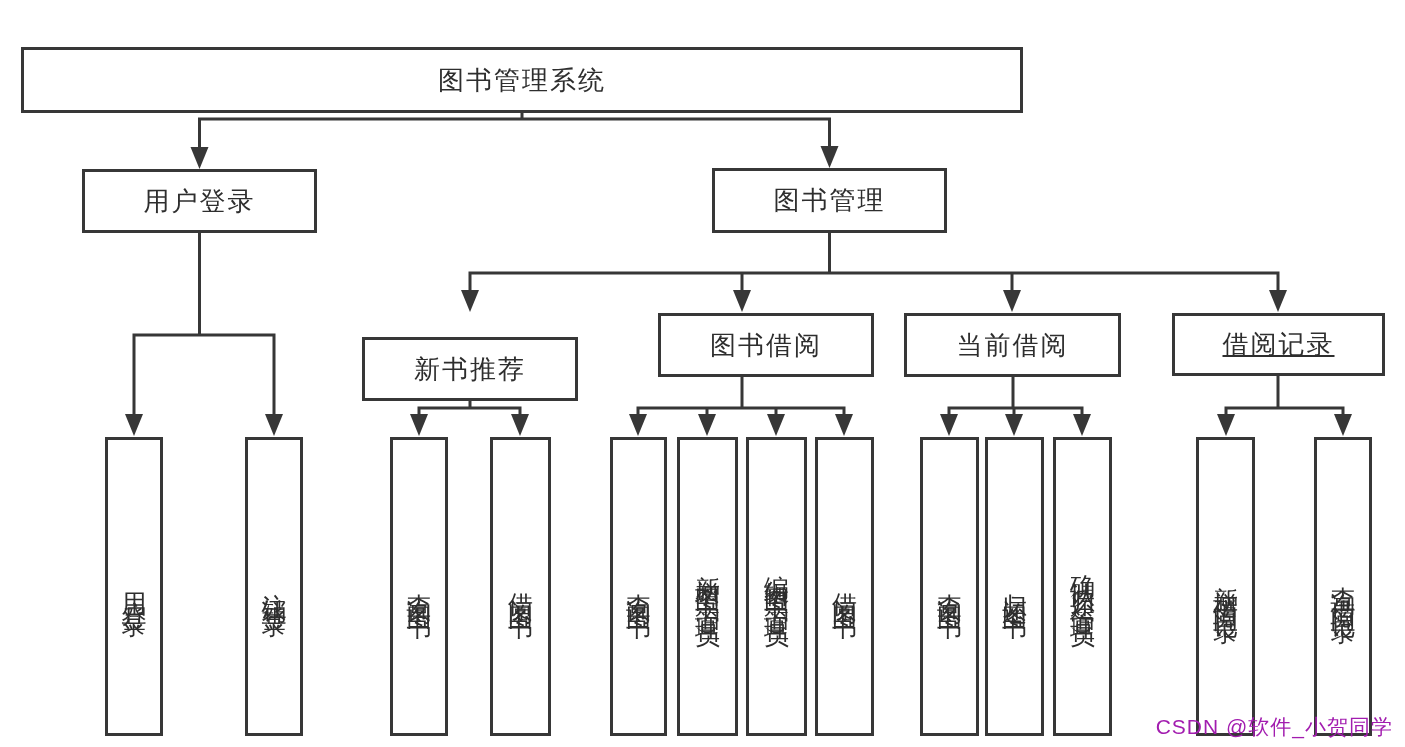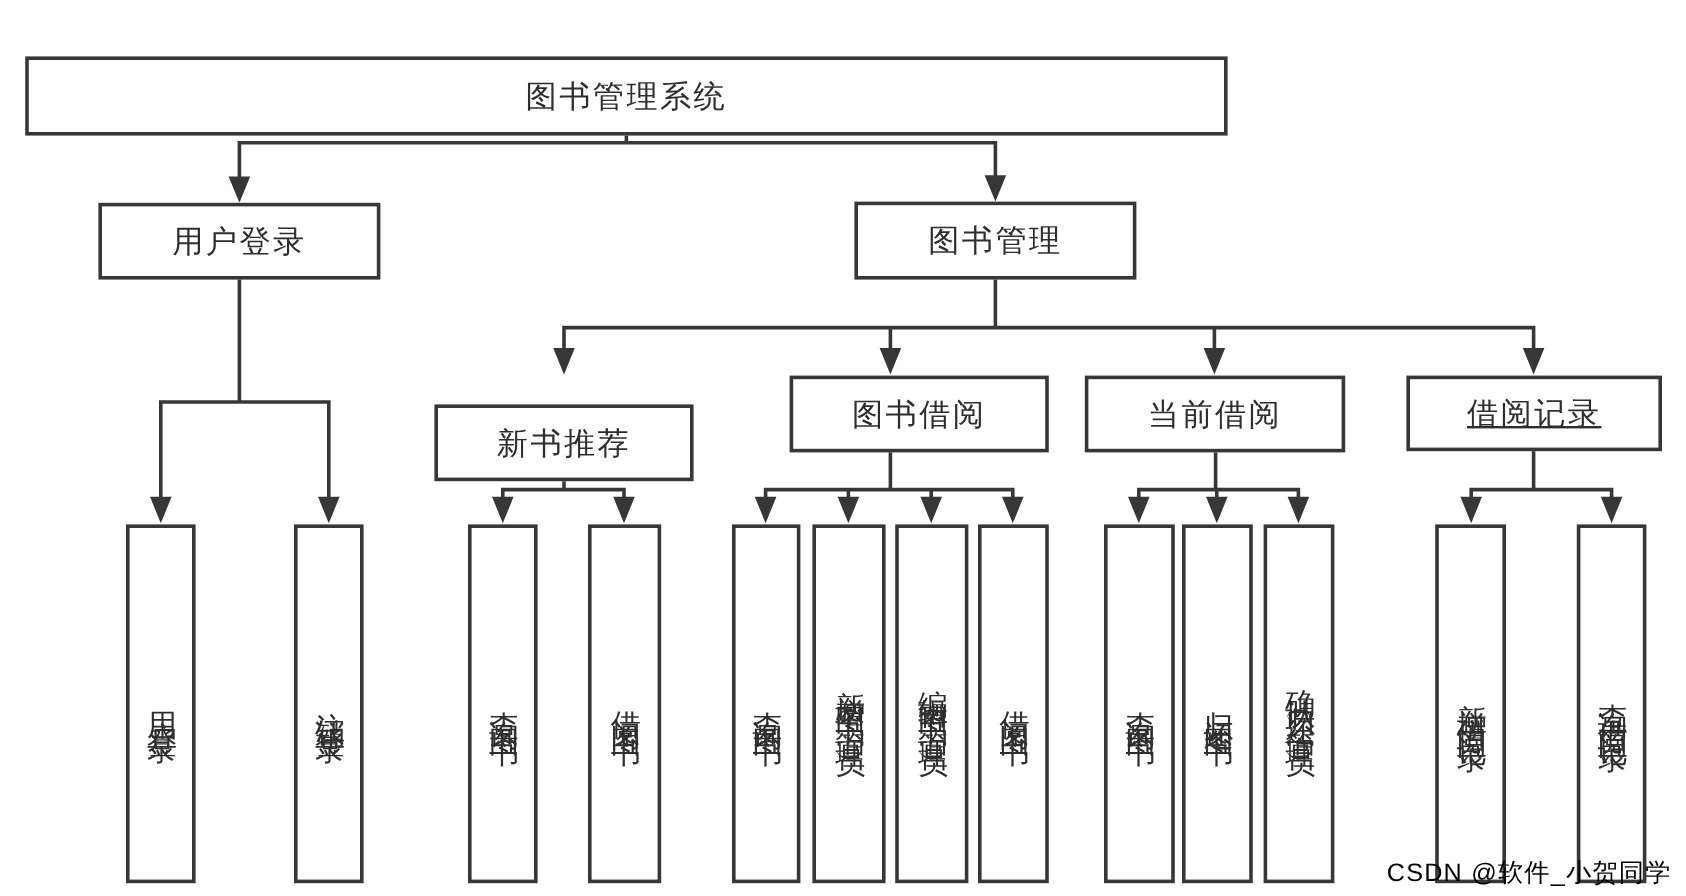--- a/index.html
+++ b/index.html
@@ -39,21 +39,21 @@
   .l-7{left:746px;width:61px;}
   .l-8{left:815px;width:59px;}
   .l-9{left:920px;width:59px;}
   .l-10{left:985px;width:59px;}
   .l-11{left:1053px;width:59px;}
   .l-12{left:1196px;width:59px;}
   .l-13{left:1314px;width:58px;}
   .watermark{
     position:absolute;right:12px;bottom:6px;z-index:5;
     font-family:"Liberation Sans","DejaVu Sans",sans-serif;
-    font-size:21px;color:#000000;letter-spacing:1px;white-space:nowrap;
+    font-size:21px;color:#a21caf;letter-spacing:1px;white-space:nowrap;
   }
 </style>
 </head>
 <body>
 
 <div class="stage">
 
   <svg class="wires" width="1405" height="747" viewBox="0 0 1405 747">
 
     <path d="M522 66 V120"></path>

